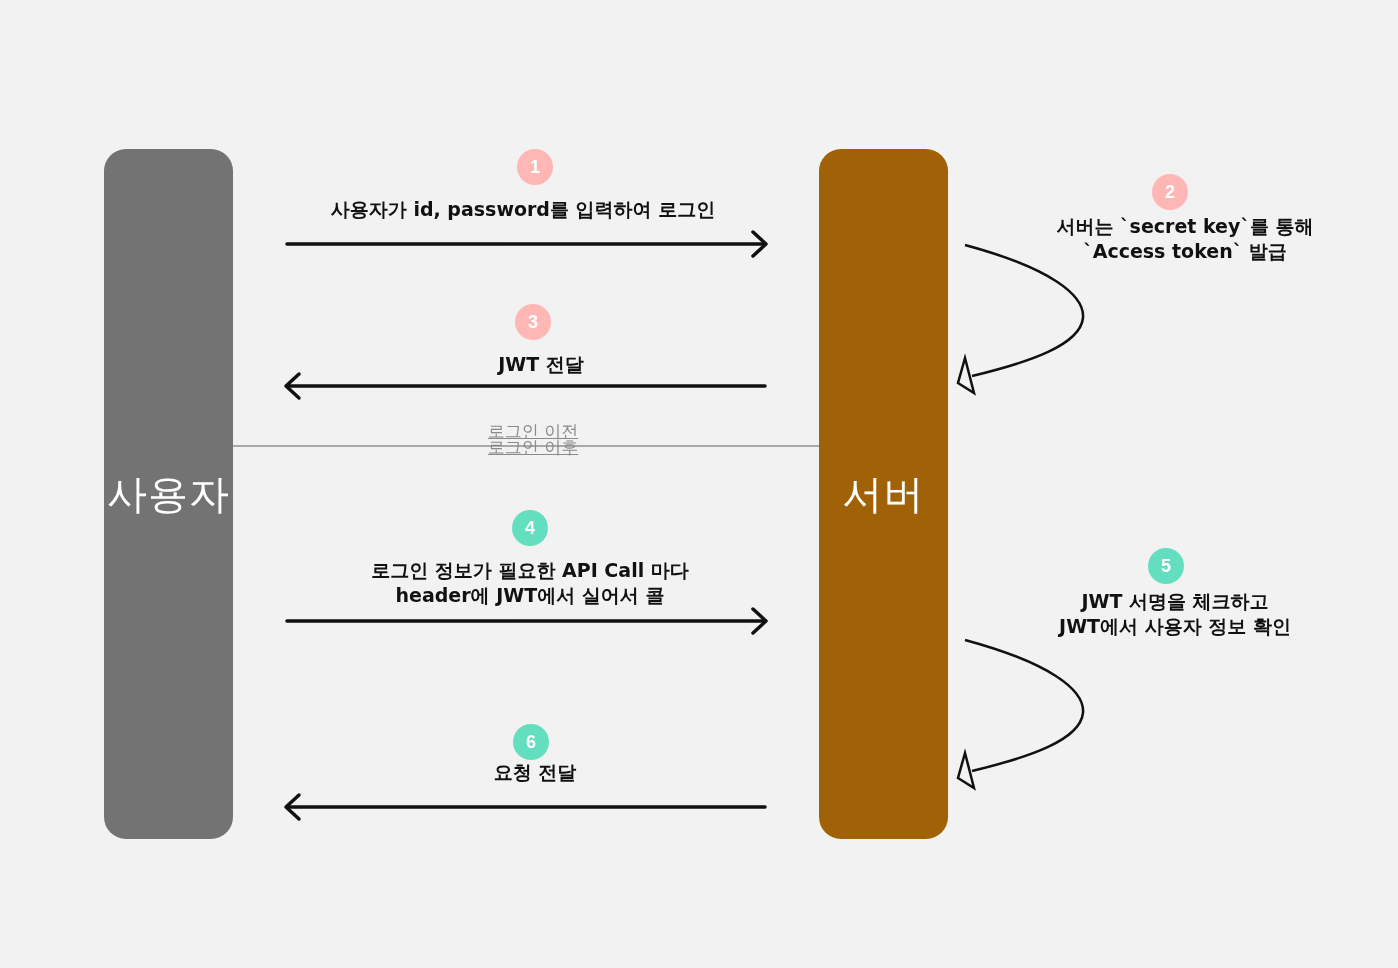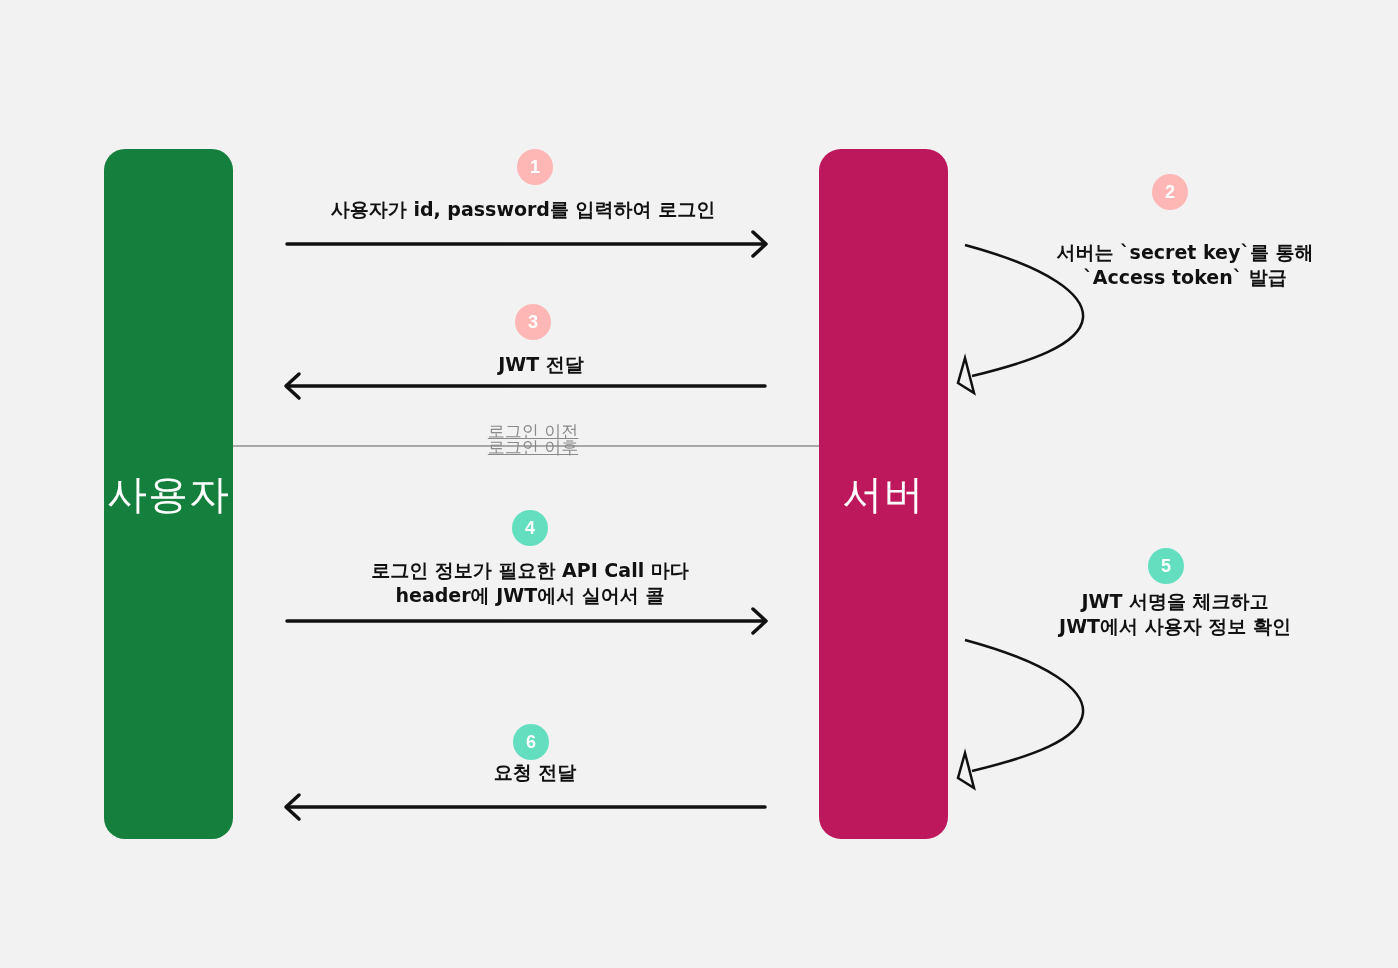--- a/index.html
+++ b/index.html
@@ -20,22 +20,22 @@
       width: 129px;
       height: 690px;
       border-radius: 22px;
       display: flex;
       align-items: center;
       justify-content: center;
       color: #ffffff;
       font-size: 40px;
       letter-spacing: 1px;
     }
-    .actor-user { left: 104px; background: #15803d; border-radius: 21px; }
-    .actor-server { left: 819px; background: #be185d; }
+    .actor-user { left: 104px; background: #737373; }
+    .actor-server { left: 819px; background: #a16207; }
     .divider {
       position: absolute;
       left: 233px;
       top: 445px;
       width: 586px;
       height: 2px;
       background: #a8a8a8;
     }
     .phase-label {
       position: absolute;
@@ -118,21 +118,21 @@
   <g stroke="#111" stroke-width="3.5" fill="none" stroke-linecap="round" stroke-linejoin="round">
     <line x1="287" y1="807" x2="765" y2="807"></line>
     <polyline points="299,795 286,807 299,819"></polyline>
   </g>
 </svg>
 
 <div class="badge" style="left:517px; top:149px; background:#ffb7b5;">1</div>
 <div class="step-label" style="left:288px; top:197px; width:470px;">사용자가 id, password를 입력하여 로그인</div>
 
 <div class="badge" style="left:1152px; top:174px; background:#ffb7b5;">2</div>
-<div class="step-label" style="left:1030px; top:240px; width:310px;">서버는 `secret key`를 통해
+<div class="step-label" style="left:1030px; top:214px; width:310px;">서버는 `secret key`를 통해
 `Access token` 발급</div>
 
 <div class="badge" style="left:515px; top:304px; background:#ffb7b5;">3</div>
 <div class="step-label" style="left:426px; top:352px; width:230px;">JWT 전달</div>
 
 <div class="badge" style="left:512px; top:510px; background:#63dfbf;">4</div>
 <div class="step-label" style="left:330px; top:558px; width:400px;">로그인 정보가 필요한 API Call 마다
 header에 JWT에서 실어서 콜</div>
 
 <div class="badge" style="left:1148px; top:548px; background:#63dfbf;">5</div>

